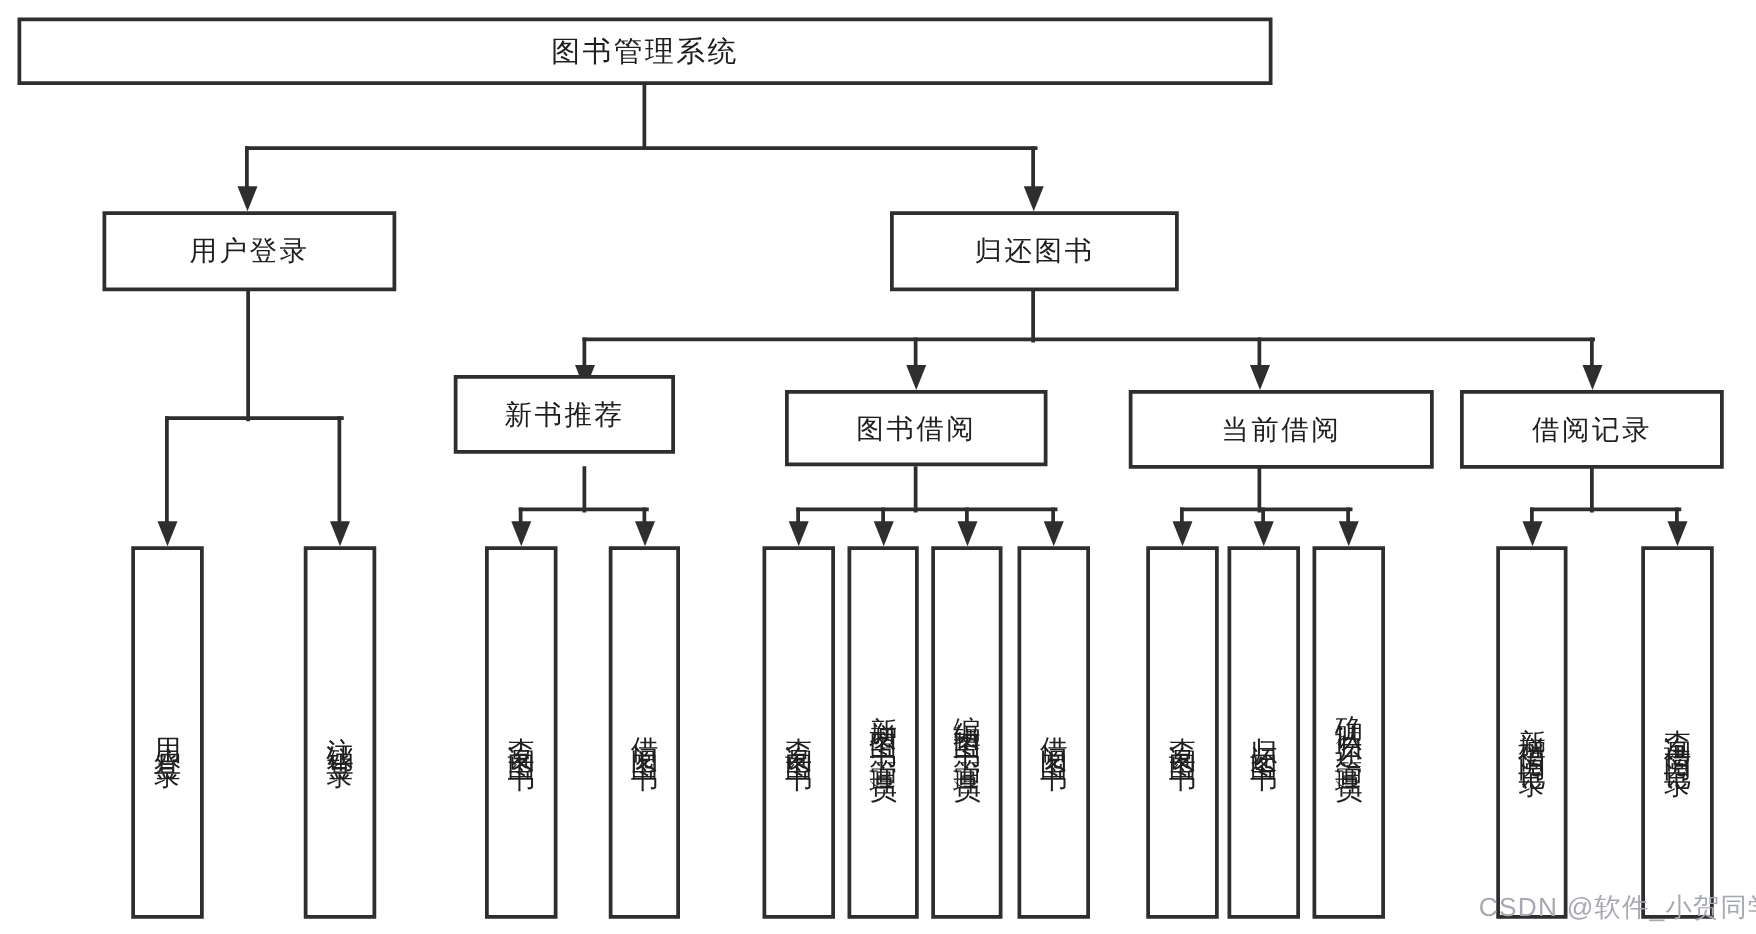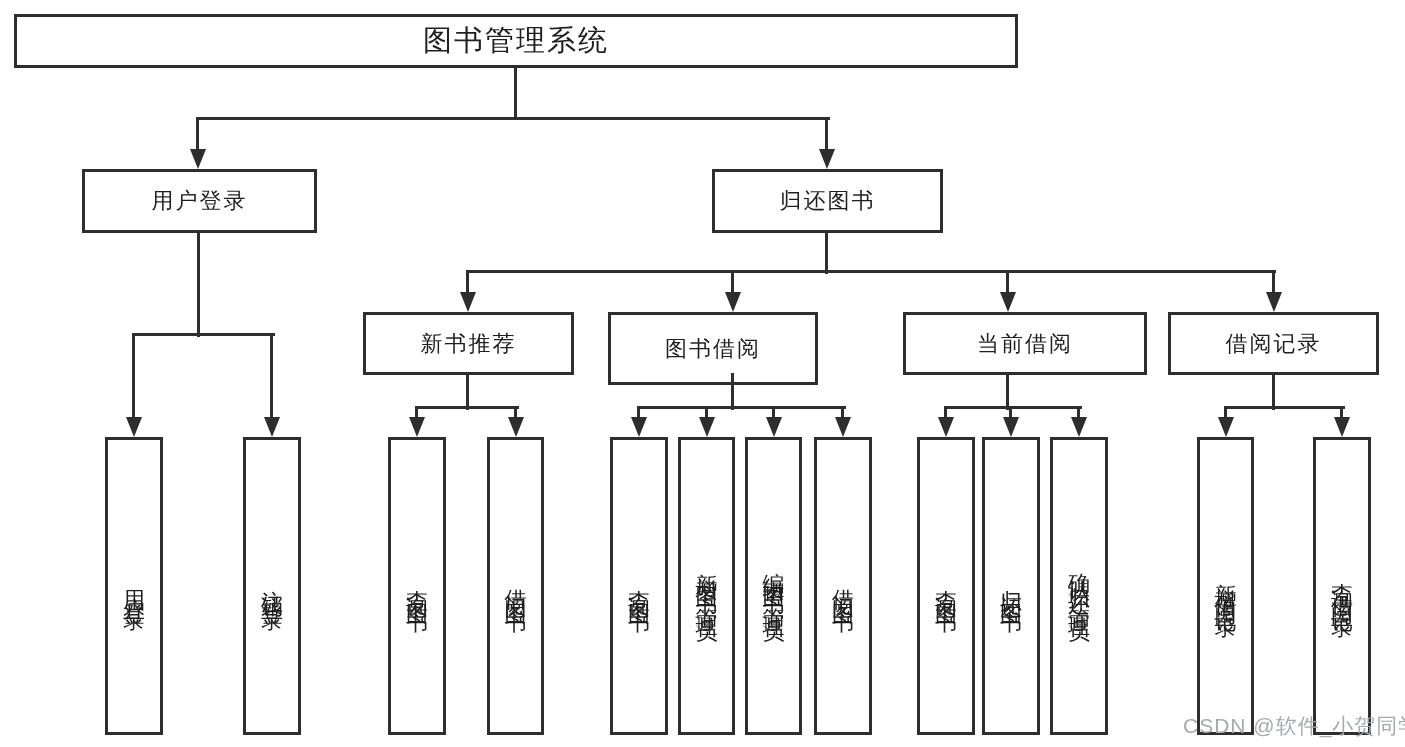--- a/index.html
+++ b/index.html
@@ -16,21 +16,21 @@
     border:3px solid var(--line,#2e2e2e);
     background:#fff;
     display:flex;align-items:center;justify-content:center;
   }
   .lbl{
     color:var(--text,#1f1f1f);
     font-size:22px;
     letter-spacing:2px;
     white-space:nowrap;
   }
-  .hbox.title .lbl{font-size:29px;}
+  .hbox.title .lbl{font-size:23px;}
   .vbox{
     position:absolute;
     box-sizing:border-box;
     border:3px solid var(--line,#2e2e2e);
     background:#fff;
     display:flex;align-items:center;justify-content:center;
   }
   .vlbl{
     color:var(--text,#1f1f1f);
     font-size:22px;
@@ -92,24 +92,24 @@
   <div class="hline" style="left:466px;top:270px;width:810px"></div>
   <div class="vline" style="left:466px;top:270px;height:26px"></div>
   <div class="arrow" style="left:460px;top:292px"></div>
   <div class="vline" style="left:731px;top:270px;height:26px"></div>
   <div class="arrow" style="left:725px;top:292px"></div>
   <div class="vline" style="left:1006px;top:270px;height:26px"></div>
   <div class="arrow" style="left:1000px;top:292px"></div>
   <div class="vline" style="left:1272px;top:270px;height:26px"></div>
   <div class="arrow" style="left:1266px;top:292px"></div>
 
-  <div class="hbox" style="left:363px;top:312px;width:211px;height:63px">
+  <div class="hbox" style="left:363px;top:300px;width:177px;height:63px">
     <span class="lbl">新书推荐</span>
   </div>
-  <div class="hbox" style="left:608px;top:312px;width:210px;height:73px">
+  <div class="hbox" style="left:628px;top:312px;width:210px;height:61px">
     <span class="lbl">图书借阅</span>
   </div>
   <div class="hbox" style="left:903px;top:312px;width:244px;height:63px">
     <span class="lbl">当前借阅</span>
   </div>
   <div class="hbox" style="left:1168px;top:312px;width:211px;height:63px">
     <span class="lbl">借阅记录</span>
   </div>
 
   <div class="vline" style="left:466px;top:373px;height:37px"></div>

